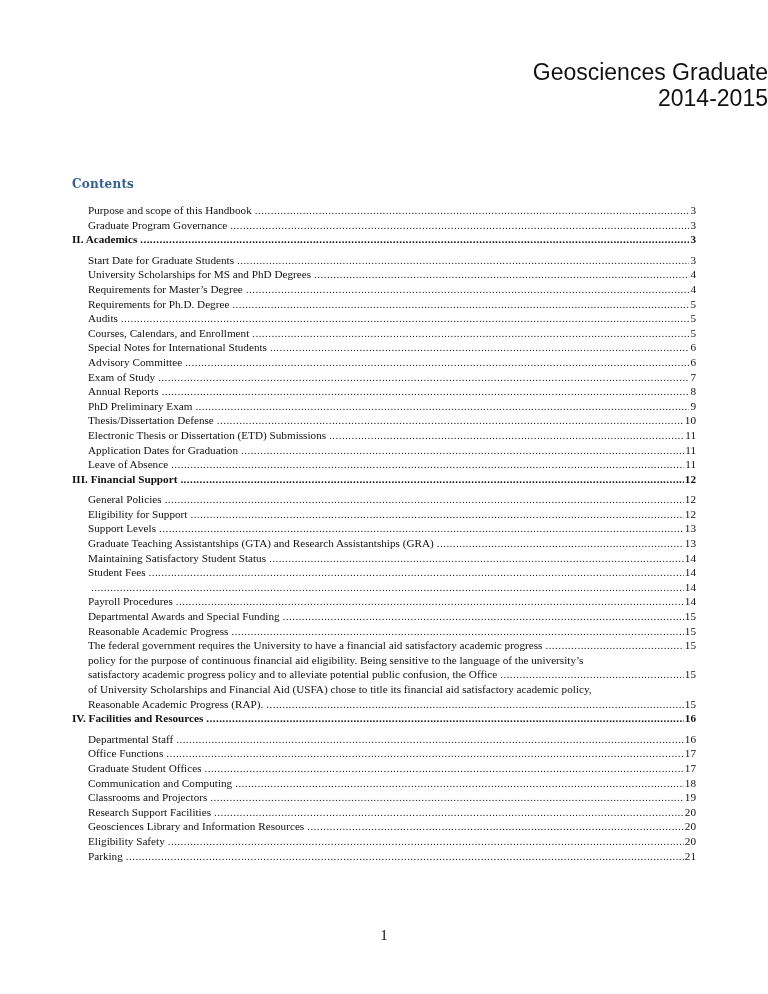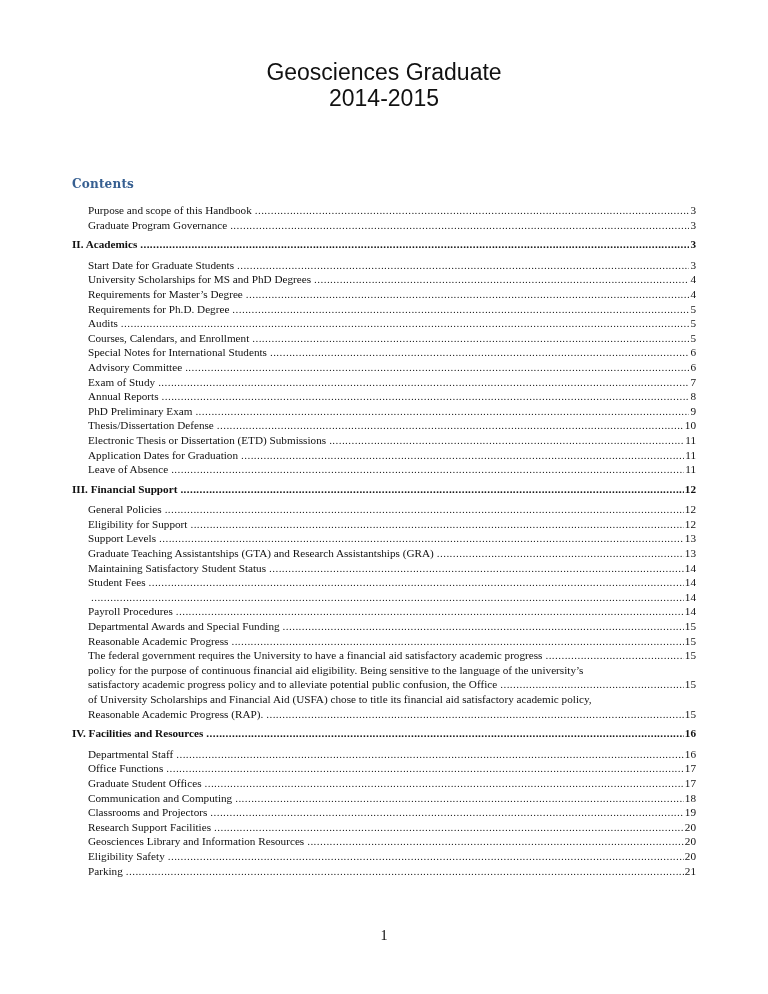--- a/index.html
+++ b/index.html
@@ -12,21 +12,21 @@
       height: 994px;
       position: relative;
       overflow: hidden;
       color: #000;
     }
     .title-block {
       position: absolute;
       top: 59px;
       left: 0;
       width: 768px;
-      text-align: center;
+      text-align: right;
       font-family: "Liberation Sans", sans-serif;
       font-size: 23px;
       line-height: 26px;
       color: #111;
     }
     .title-block div { white-space: nowrap; }
     .contents-heading {
       position: absolute;
       top: 177px;
       left: 72px;
@@ -49,21 +49,20 @@
     .toc-row {
       display: flex;
       align-items: baseline;
       white-space: nowrap;
       overflow: hidden;
       height: 14.6px;
     }
     .toc-row.sub { padding-left: 16px; }
     .toc-row.section {
       font-weight: bold;
-      margin-top: 5px;
       margin-bottom: 6px;
     }
     .toc-row .label { flex: 0 0 auto; }
     .toc-row .leader {
       flex: 1 1 auto;
       overflow: hidden;
       margin: 0 1px 0 3px;
       letter-spacing: 0.4px;
     }
     .toc-row .leader::before {

